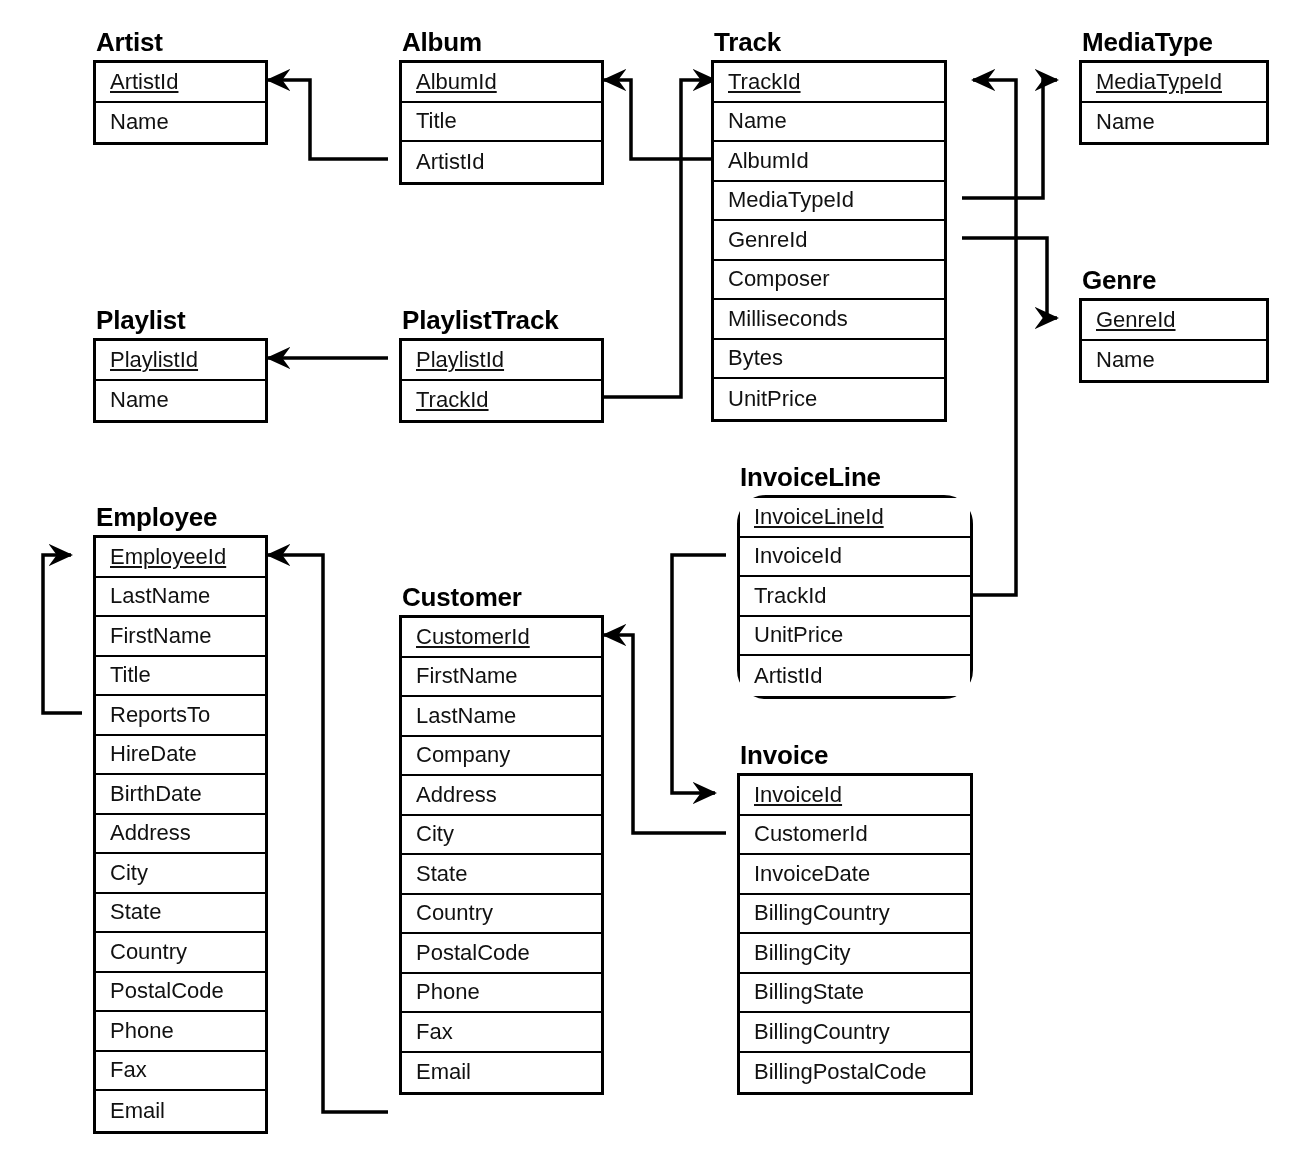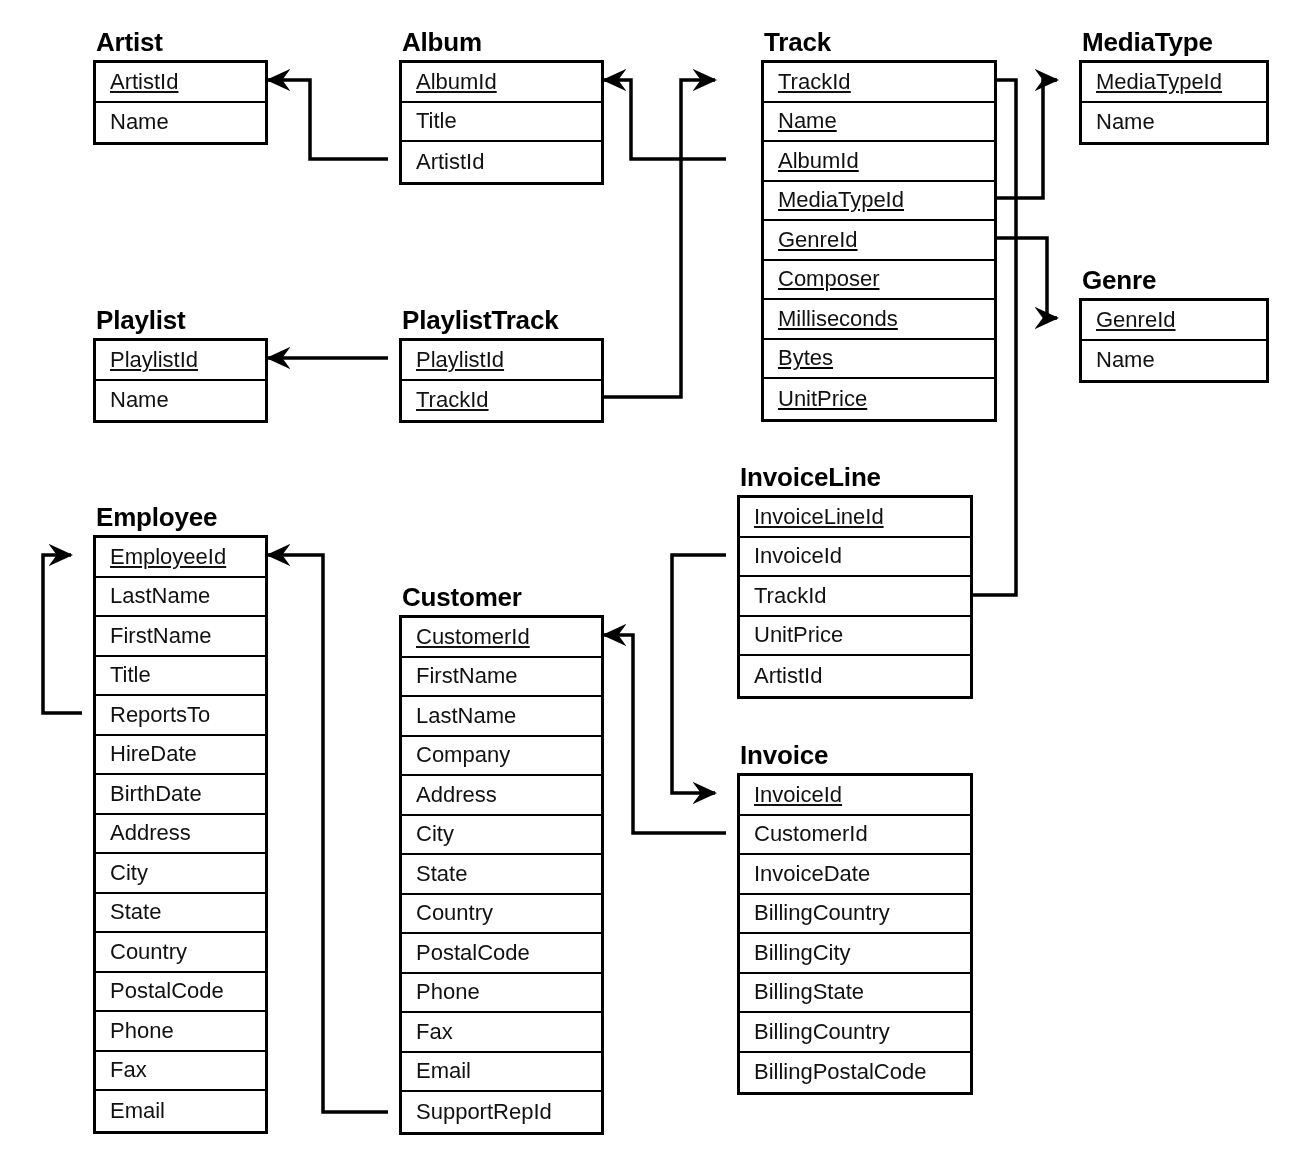--- a/index.html
+++ b/index.html
@@ -127,21 +127,21 @@
           <span class="label">AlbumId</span>
         </div>
         <div class="attr">
           <span class="label">Title</span>
         </div>
         <div class="attr">
           <span class="label">ArtistId</span>
         </div>
       </div>
   </div>
-  <div class="entity" style="left: 750px; top: 60px; width: 259px; text-decoration: underline;">
+  <div class="entity" style="left: 700px; top: 60px; width: 259px;">
     <div class="entity-title">Track</div>
     <div class="entity-box" style="width: 236px;">
         <div class="attr pk">
           <span class="label">TrackId</span>
         </div>
         <div class="attr">
           <span class="label">Name</span>
         </div>
         <div class="attr">
           <span class="label">AlbumId</span>
@@ -205,21 +205,21 @@
         <div class="attr pk">
           <span class="label">PlaylistId</span>
         </div>
         <div class="attr pk">
           <span class="label">TrackId</span>
         </div>
       </div>
   </div>
   <div class="entity" style="left: 726px; top: 495px; width: 236px;">
     <div class="entity-title">InvoiceLine</div>
-    <div class="entity-box" style="width: 236px;">
+    <div class="entity-box" style="width: 236px; border-radius: 29px;">
         <div class="attr pk">
           <span class="label">InvoiceLineId</span>
         </div>
         <div class="attr">
           <span class="label">InvoiceId</span>
         </div>
         <div class="attr">
           <span class="label">TrackId</span>
         </div>
         <div class="attr">
@@ -312,23 +312,20 @@
         </div>
         <div class="attr">
           <span class="label">Phone</span>
         </div>
         <div class="attr">
           <span class="label">Fax</span>
         </div>
         <div class="attr">
           <span class="label">Email</span>
         </div>
-        <div class="attr">
-          <span class="label">SupportRepId</span>
-        </div>
       </div>
   </div>
   <div class="entity" style="left: 726px; top: 773px; width: 236px;">
     <div class="entity-title">Invoice</div>
     <div class="entity-box" style="width: 236px;">
         <div class="attr pk">
           <span class="label">InvoiceId</span>
         </div>
         <div class="attr">
           <span class="label">CustomerId</span>

